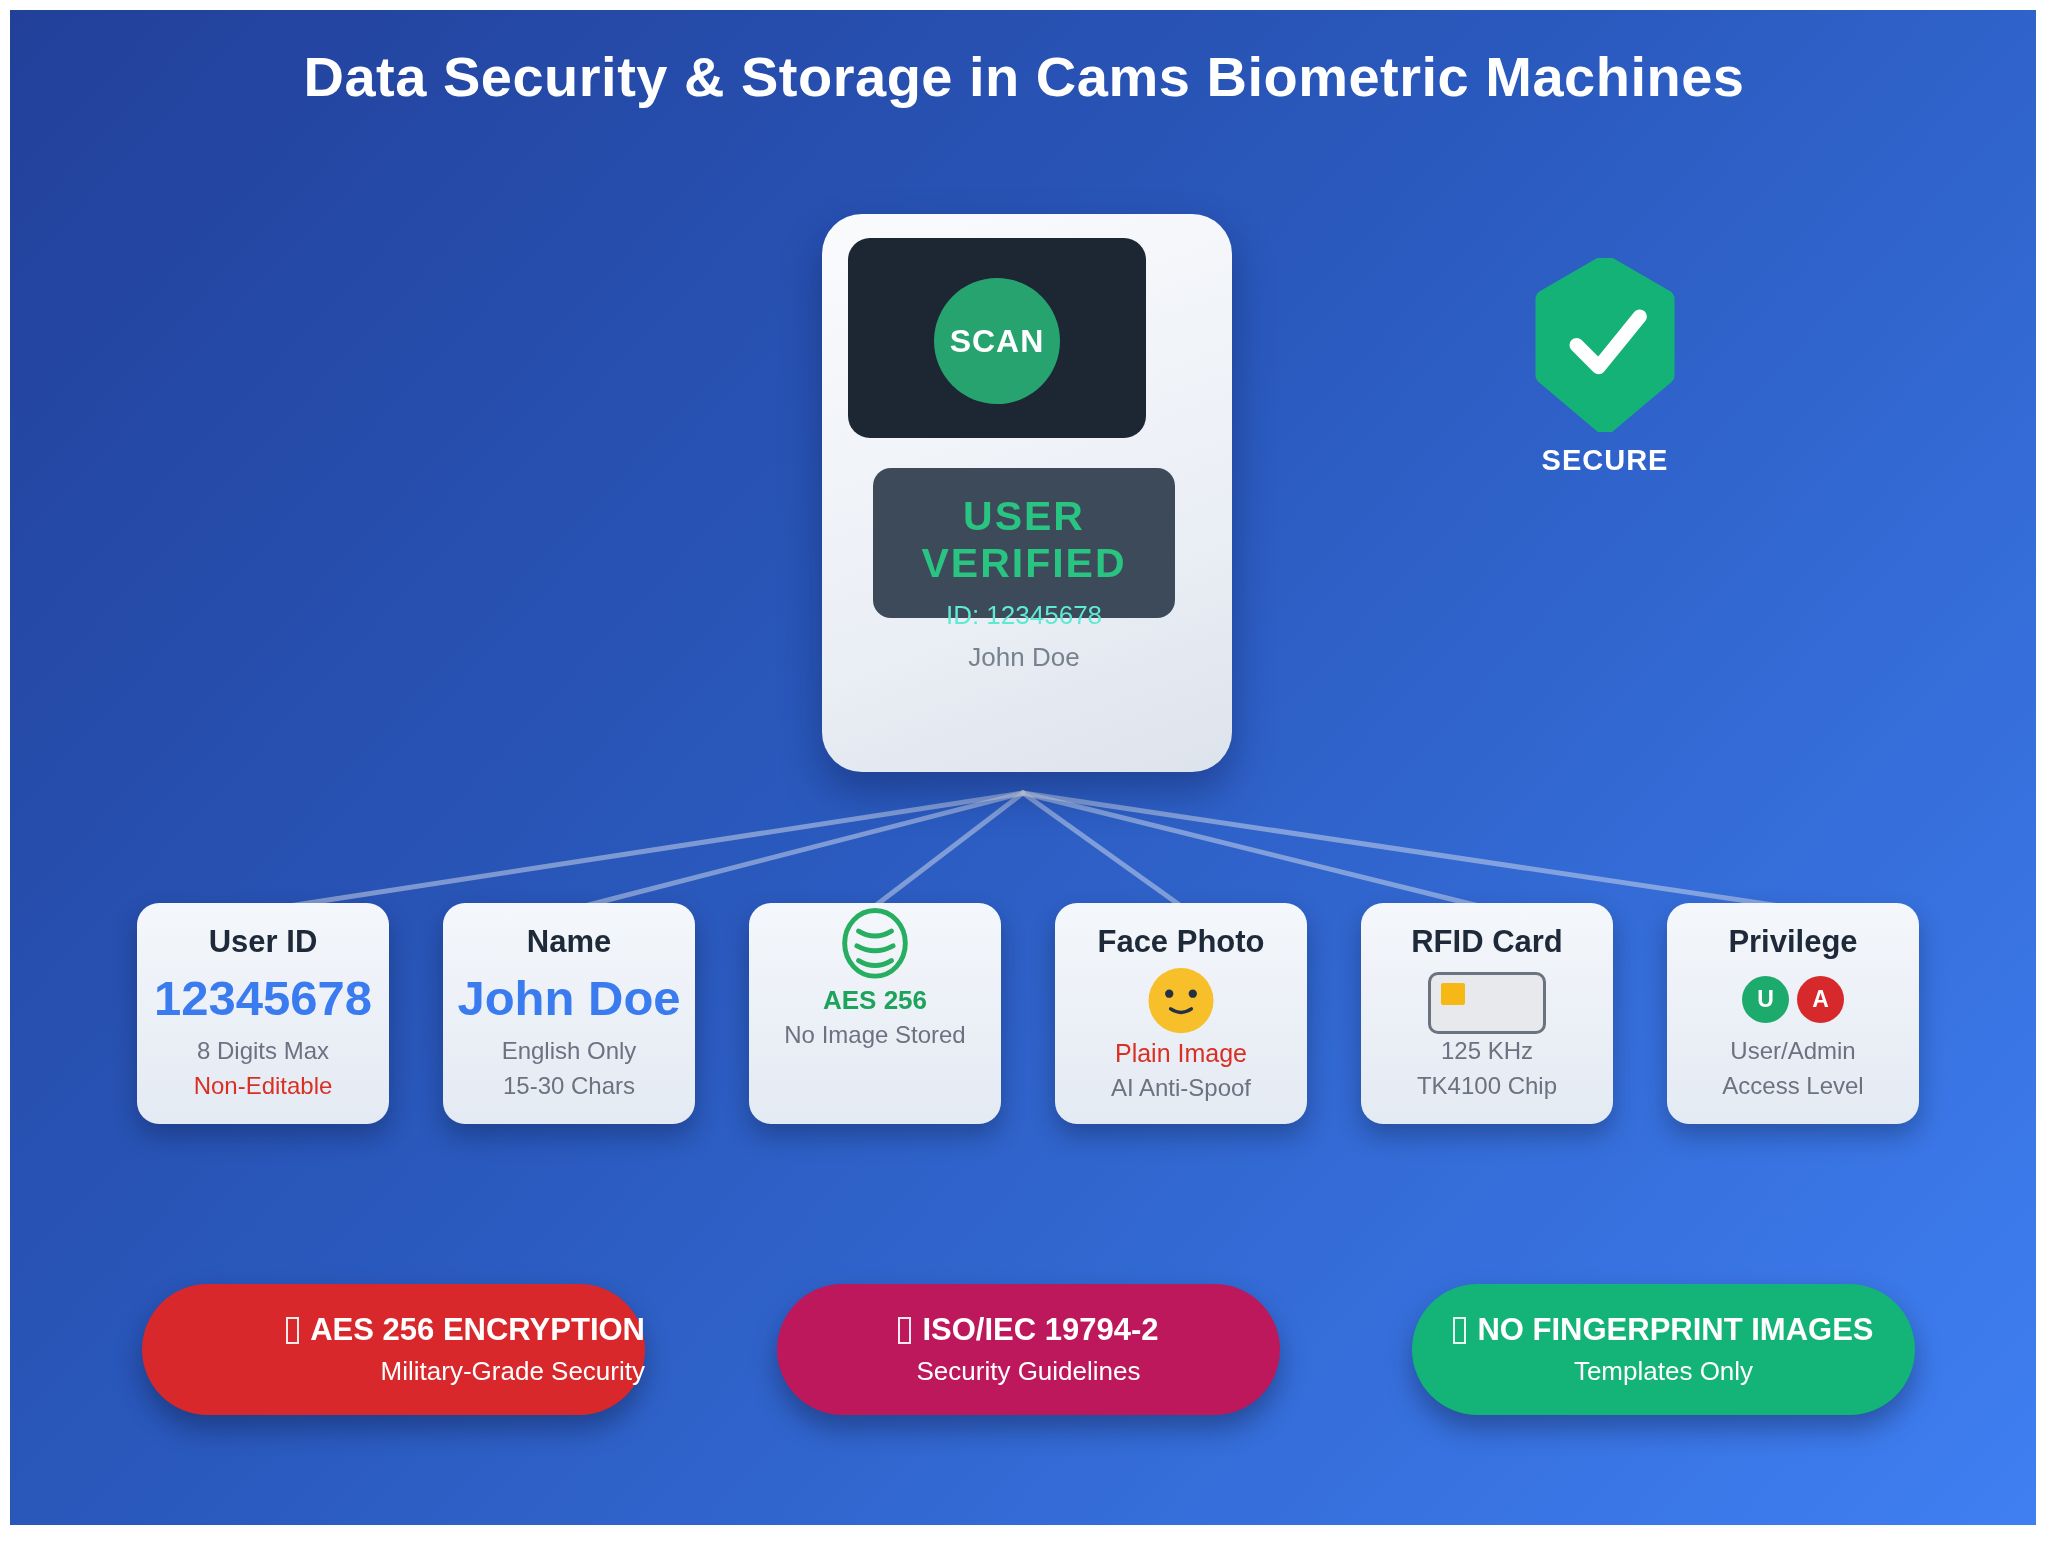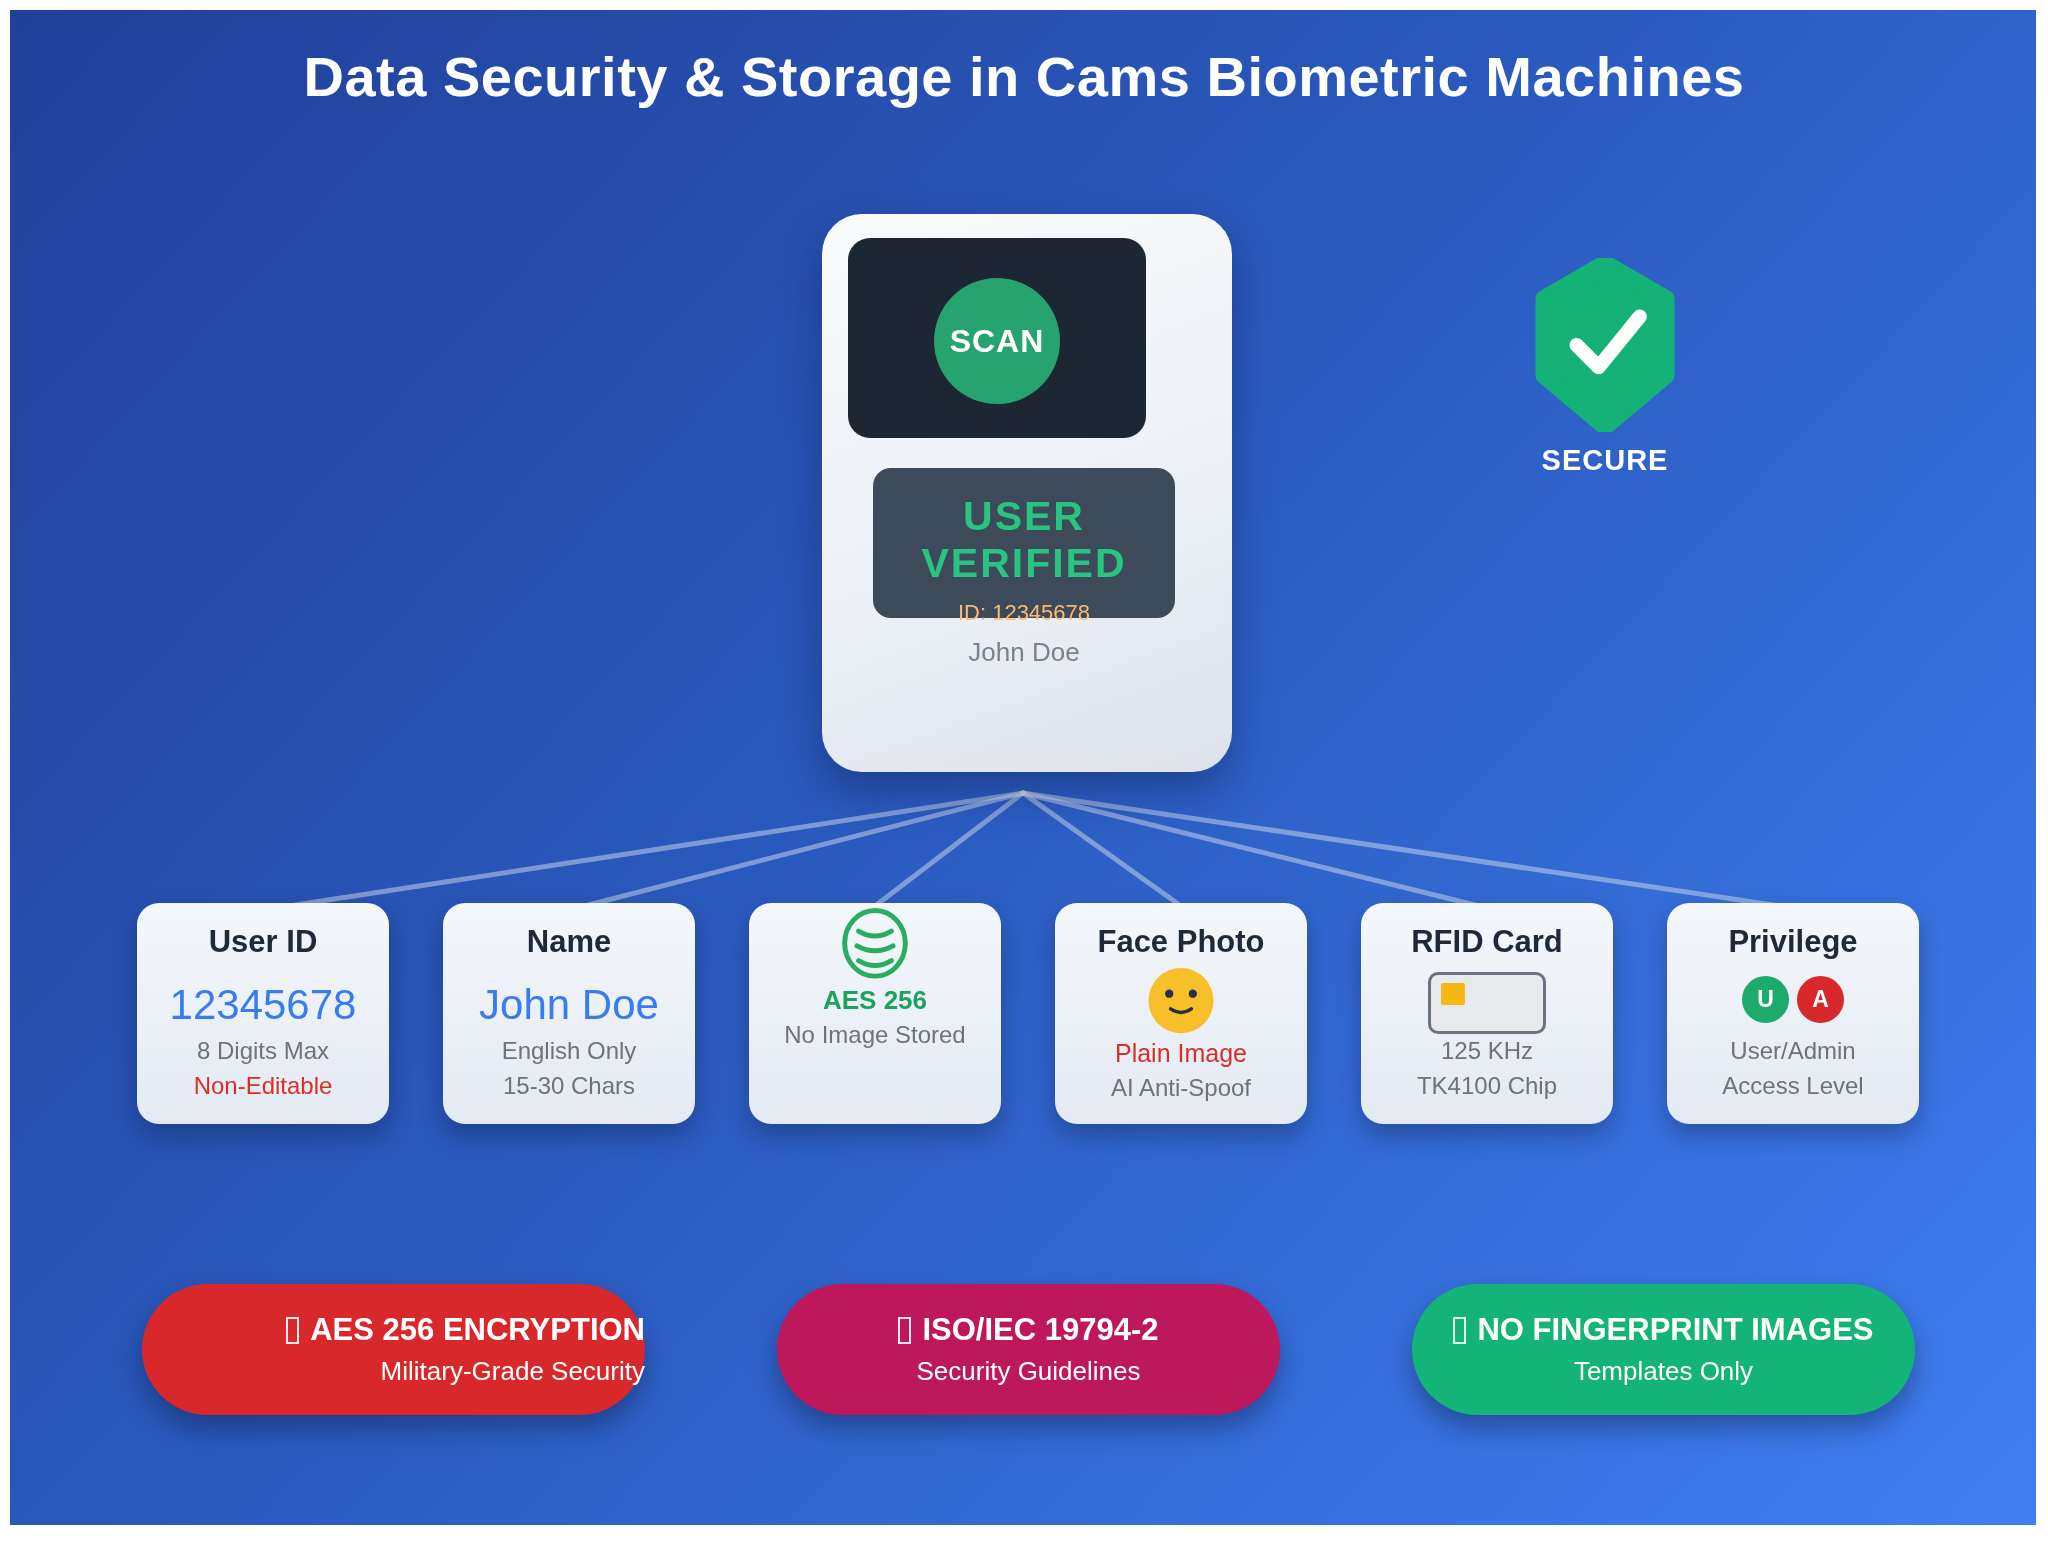--- a/index.html
+++ b/index.html
@@ -66,21 +66,21 @@
   }
   .verify-panel {
     position: absolute;
     left: 51px; top: 254px;
     width: 302px; height: 150px;
     background: #3d4a59;
     border-radius: 18px;
     text-align: center;
   }
   .verify-title { margin-top: 25px; color: #29c482; font-size: 41px; font-weight: 600; letter-spacing: 2px; }
-  .verify-id   { margin-top: 13px; color: #fdba74; font-size: 22px; }
+  .verify-id   { margin-top: 13px; color: #5eead4; font-size: 26px; }
   .verify-name { margin-top: 11px; color: #77828f; font-size: 26px; }
 
   
   .secure-badge {
     position: absolute;
     left: 1526px; top: 258px;
     width: 158px;
     text-align: center;
   }
   .secure-label {
@@ -100,21 +100,21 @@
   .card {
     width: 252px; height: 221px;
     border-radius: 22px;
     background: linear-gradient(180deg, #f4f7fb 0%, #e4eaf3 100%);
     box-shadow: 0 12px 24px rgba(8, 15, 40, 0.30);
     display: flex; flex-direction: column; align-items: center;
     text-align: center;
   }
   .card-title { margin-top: 22px; font-size: 31px; font-weight: bold; color: #1e2a3a; line-height: 1.12; }
   .card-title.tight { margin-top: 12px; font-size: 30px; padding: 0 30px; }
-  .card-value { margin-top: 21px; font-size: 42px; font-weight: normal; color: #3b7bf0; }
+  .card-value { margin-top: 10px; font-size: 49px; font-weight: bold; color: #3b7bf0; }
   .card-notes { margin-top: auto; margin-bottom: 20px; font-size: 24px; color: #6b7280; line-height: 1.45; }
   .note-red  { color: #d93025; }
   .note-red-big { color: #d93025; font-size: 25px; }
   .badge-green { margin-top: -2px; color: #1ea35c; font-size: 26px; font-weight: bold; }
   .fp-icon { margin-top: 0px; }
   .smiley { margin-top: 6px; }
   .rfid-chip-card {
     margin-top: 12px;
     width: 118px; height: 78px;
     background: #e8e9ec;

